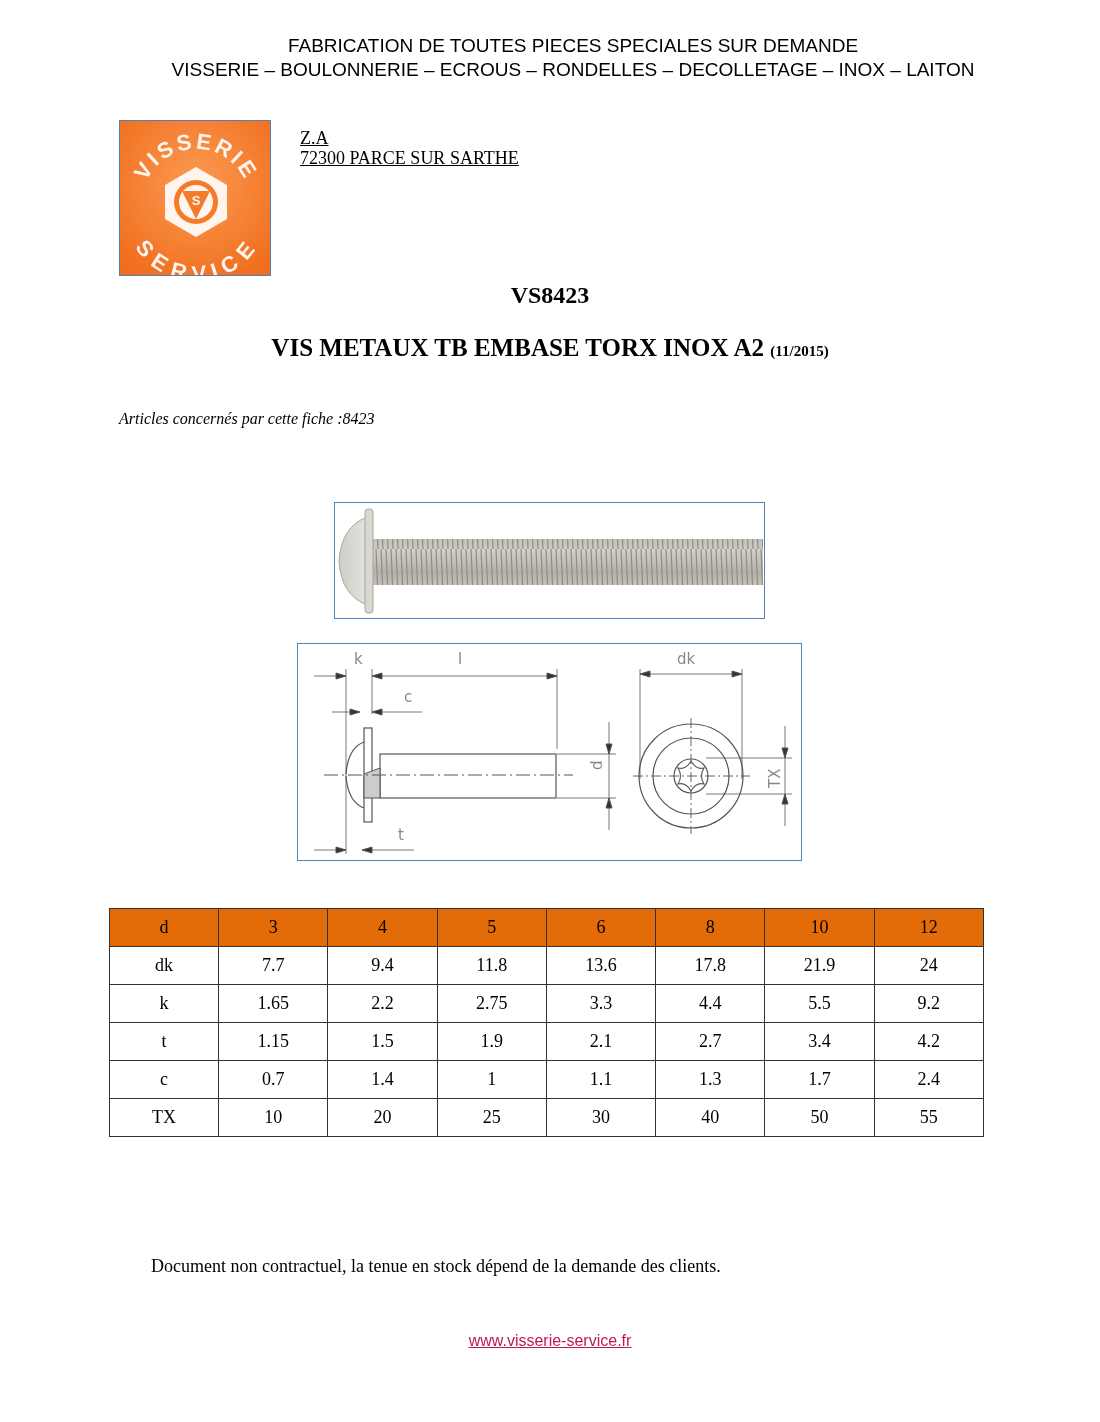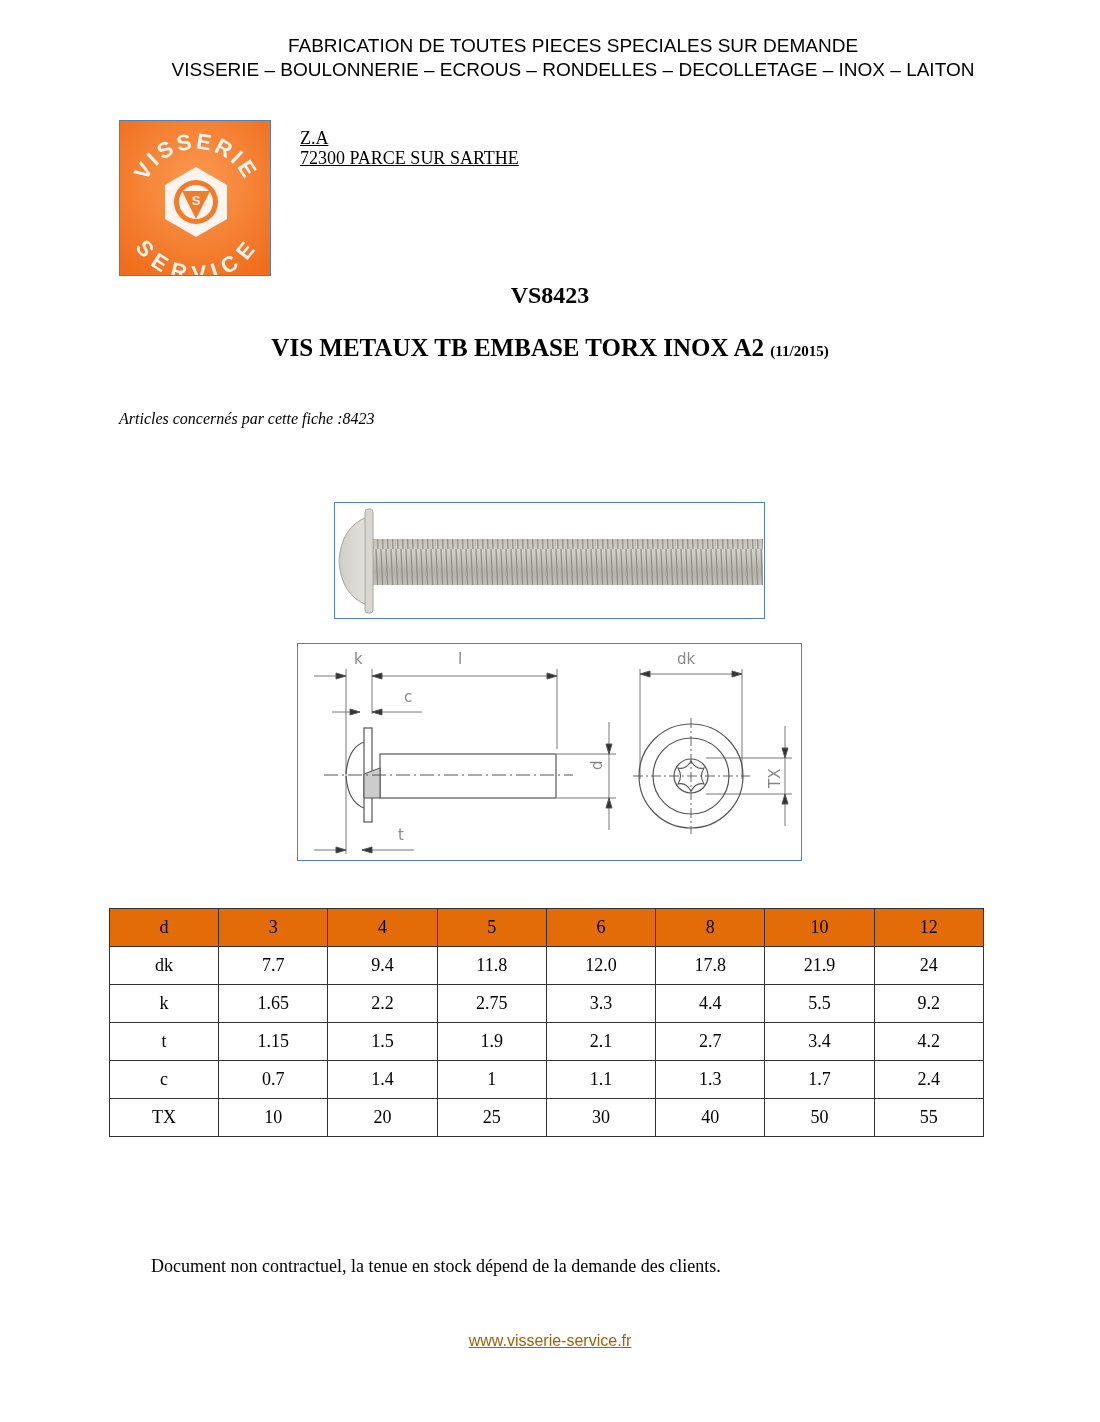--- a/index.html
+++ b/index.html
@@ -24,21 +24,21 @@
   .photo-frame { position: absolute; left: 334px; top: 502px; width: 431px; height: 117px; border: 1.5px solid #4f81bd; box-sizing: border-box; background: #fff; overflow: hidden; }
   .drawing-frame { position: absolute; left: 297px; top: 643px; width: 505px; height: 218px; border: 1.5px solid #4f81bd; box-sizing: border-box; background: #fff; overflow: hidden; }
 
   table.specs { position: absolute; left: 109px; top: 908px; border-collapse: collapse; width: 875px; font-size: 18px; }
   table.specs td { border: 1px solid #333; height: 37px; text-align: center; padding: 0; width: 109px; }
   table.specs tr.head td { background: #e36c09; }
 
   .disclaimer { position: absolute; left: 119px; top: 1256px; font-size: 18px; margin-left: 32px; }
 
   .links { position: absolute; left: 0; width: 1100px; top: 1331px; text-align: center; font-size: 16px; line-height: 19px; }
-  .links a { color: #a16207; text-decoration: underline; }
+  .links a { color: #be185d; text-decoration: underline; }
 </style>
 </head>
 <body>
 
 <div class="header-banner sans">
   <div>FABRICATION DE TOUTES PIECES SPECIALES SUR DEMANDE</div>
   <div>VISSERIE – BOULONNERIE – ECROUS – RONDELLES – DECOLLETAGE – INOX – LAITON</div>
 </div>
 
 <div class="logo-box">
@@ -172,21 +172,21 @@
     <td>6</td>
     <td>8</td>
     <td>10</td>
     <td>12</td>
   </tr>
   <tr>
     <td>dk</td>
     <td>7.7</td>
     <td>9.4</td>
     <td>11.8</td>
-    <td>12.0</td>
+    <td>13.6</td>
     <td>17.8</td>
     <td>21.9</td>
     <td>24</td>
   </tr>
   <tr>
     <td>k</td>
     <td>1.65</td>
     <td>2.2</td>
     <td>2.75</td>
     <td>3.3</td>

